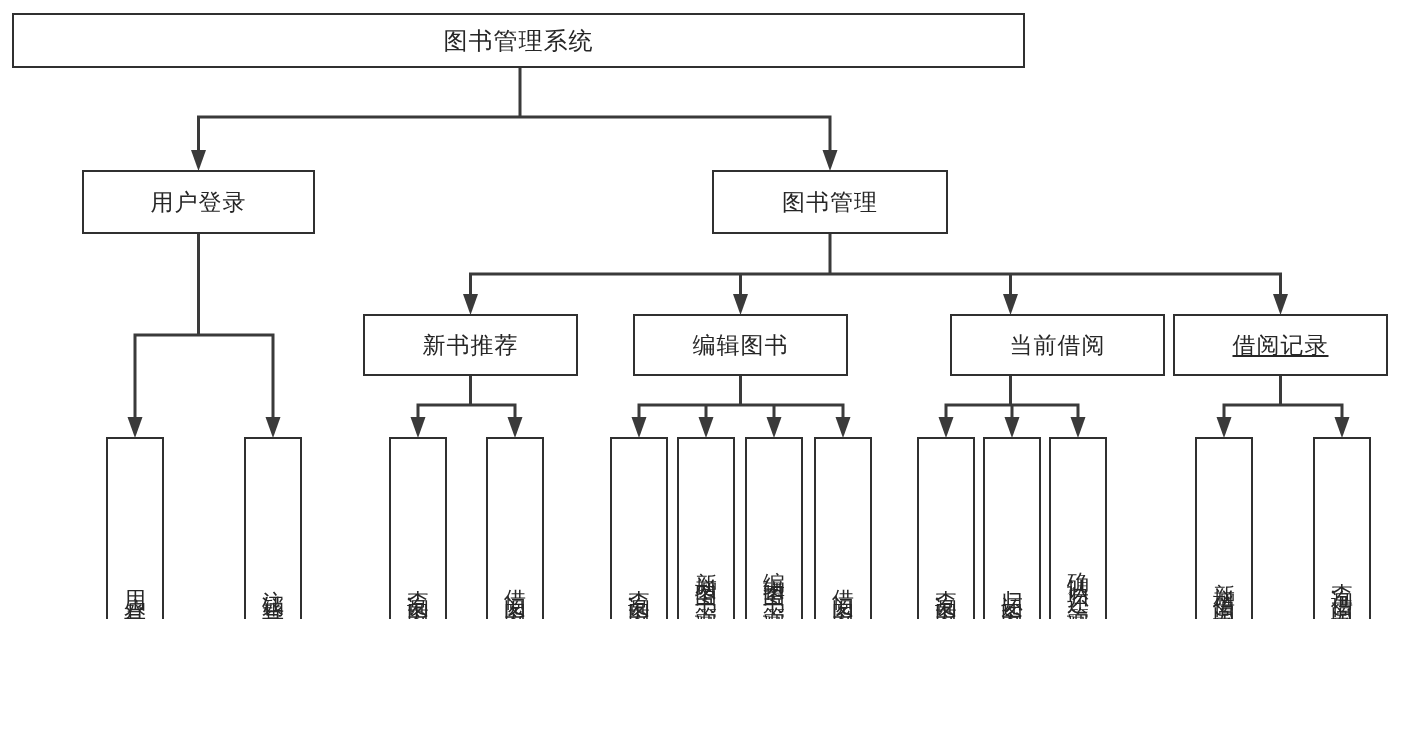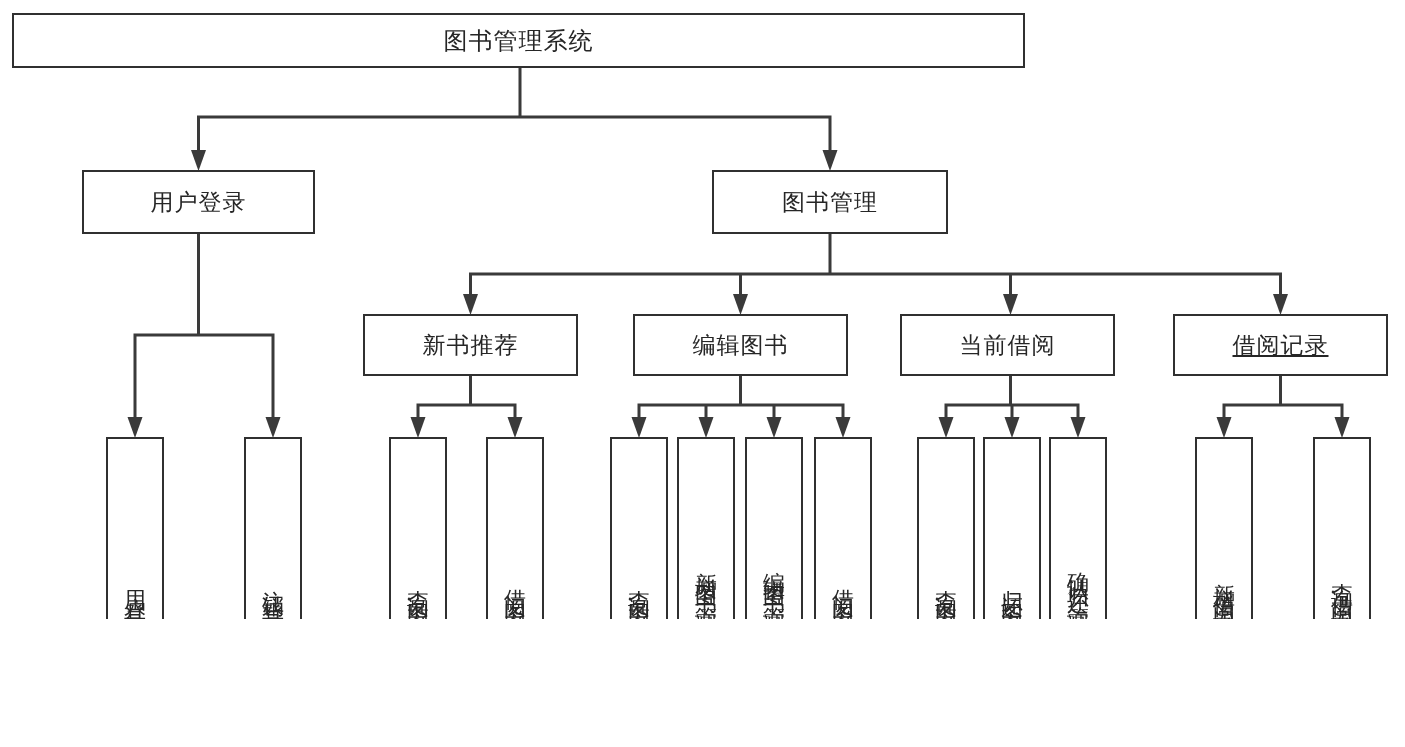--- a/index.html
+++ b/index.html
@@ -70,21 +70,21 @@
       <path d="M 1280.5 376 L 1280.5 405 M 1224 405 L 1342 405 M 1224 405 L 1224 420 M 1342 405 L 1342 420 " fill="none" stroke="#3a3a3a" stroke-width="3" stroke-linecap="square"></path>
       <polygon points="1216.5,417 1231.5,417 1224,438" fill="#3a3a3a"></polygon>
       <polygon points="1334.5,417 1349.5,417 1342,438" fill="#3a3a3a"></polygon>
     </svg>
   <div id="nodes">
       <div class="box h title" style="left: 12px; top: 13px; width: 1013px; height: 55px;">图书管理系统</div>
       <div class="box h" style="left: 82px; top: 170px; width: 233px; height: 64px;">用户登录</div>
       <div class="box h" style="left: 712px; top: 170px; width: 236px; height: 64px;">图书管理</div>
       <div class="box h" style="left: 363px; top: 314px; width: 215px; height: 62px;">新书推荐</div>
       <div class="box h" style="left: 633px; top: 314px; width: 215px; height: 62px;">编辑图书</div>
-      <div class="box h" style="left: 900px; top: 314px; width: 215px; height: 62px; font-family: Liberation Mono, monospace;">当前借阅</div>
+      <div class="box h" style="left: 950px; top: 314px; width: 215px; height: 62px; font-family: Liberation Mono, monospace;">当前借阅</div>
       <div class="box h" style="left: 1173px; top: 314px; width: 215px; height: 62px; text-decoration: underline;">借阅记录</div>
       <div class="box v" style="left: 106px; top: 437px; width: 58px; height: 297px;">用户登录</div>
       <div class="box v" style="left: 244px; top: 437px; width: 58px; height: 297px;">注销登录</div>
       <div class="box v" style="left: 389px; top: 437px; width: 58px; height: 297px;">查询图书</div>
       <div class="box v" style="left: 486px; top: 437px; width: 58px; height: 297px;">借阅图书</div>
       <div class="box v" style="left: 610px; top: 437px; width: 58px; height: 297px;">查询图书</div>
       <div class="box v" style="left: 677px; top: 437px; width: 58px; height: 297px;">新增图书（管理员）</div>
       <div class="box v" style="left: 745px; top: 437px; width: 58px; height: 297px;">编辑图书（管理员）</div>
       <div class="box v" style="left: 814px; top: 437px; width: 58px; height: 297px;">借阅图书</div>
       <div class="box v" style="left: 917px; top: 437px; width: 58px; height: 297px;">查询图书</div>

